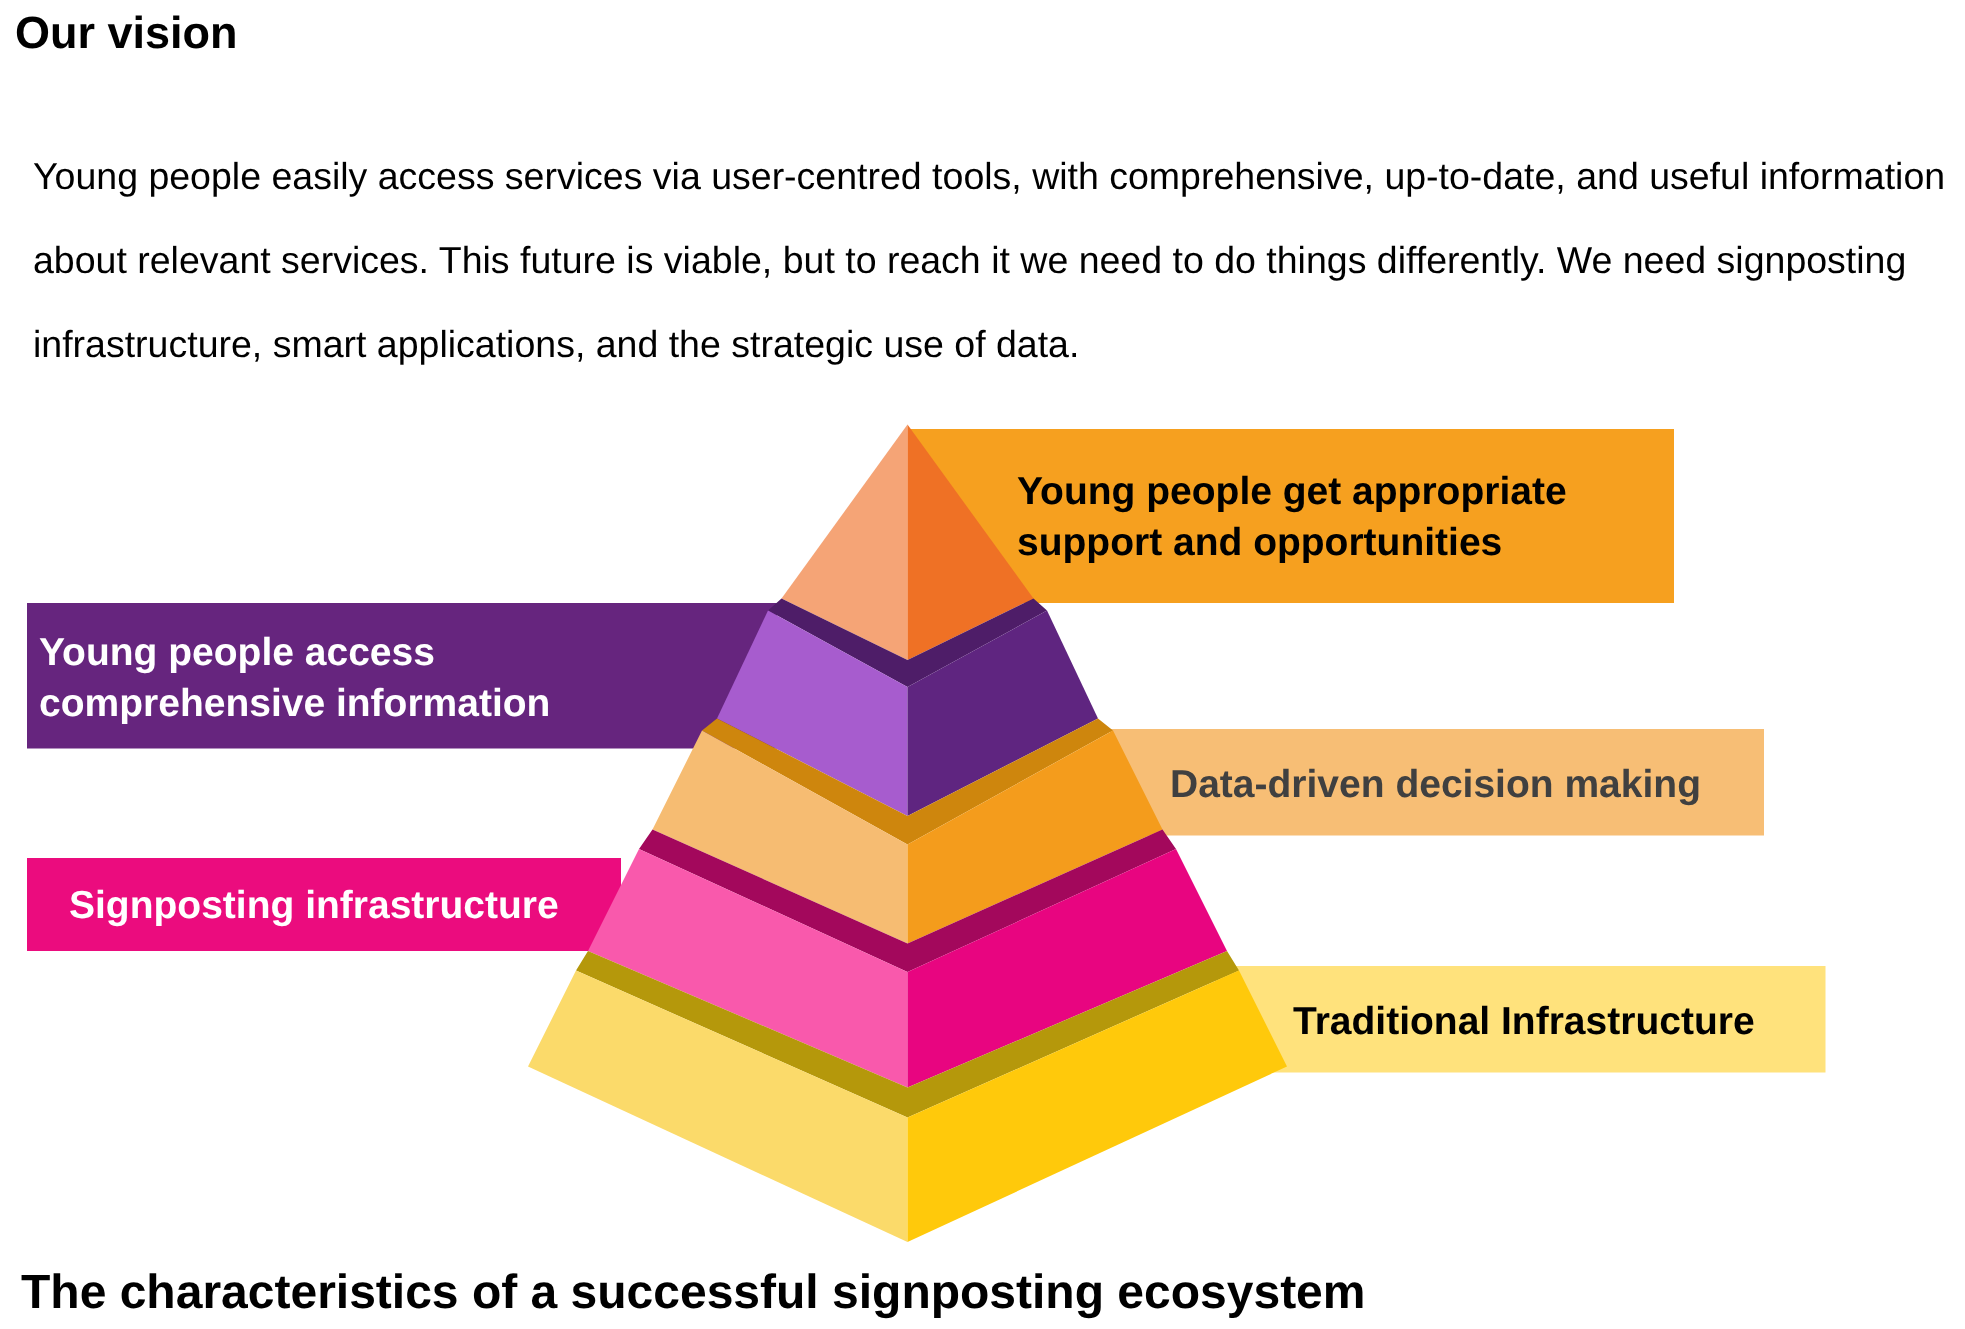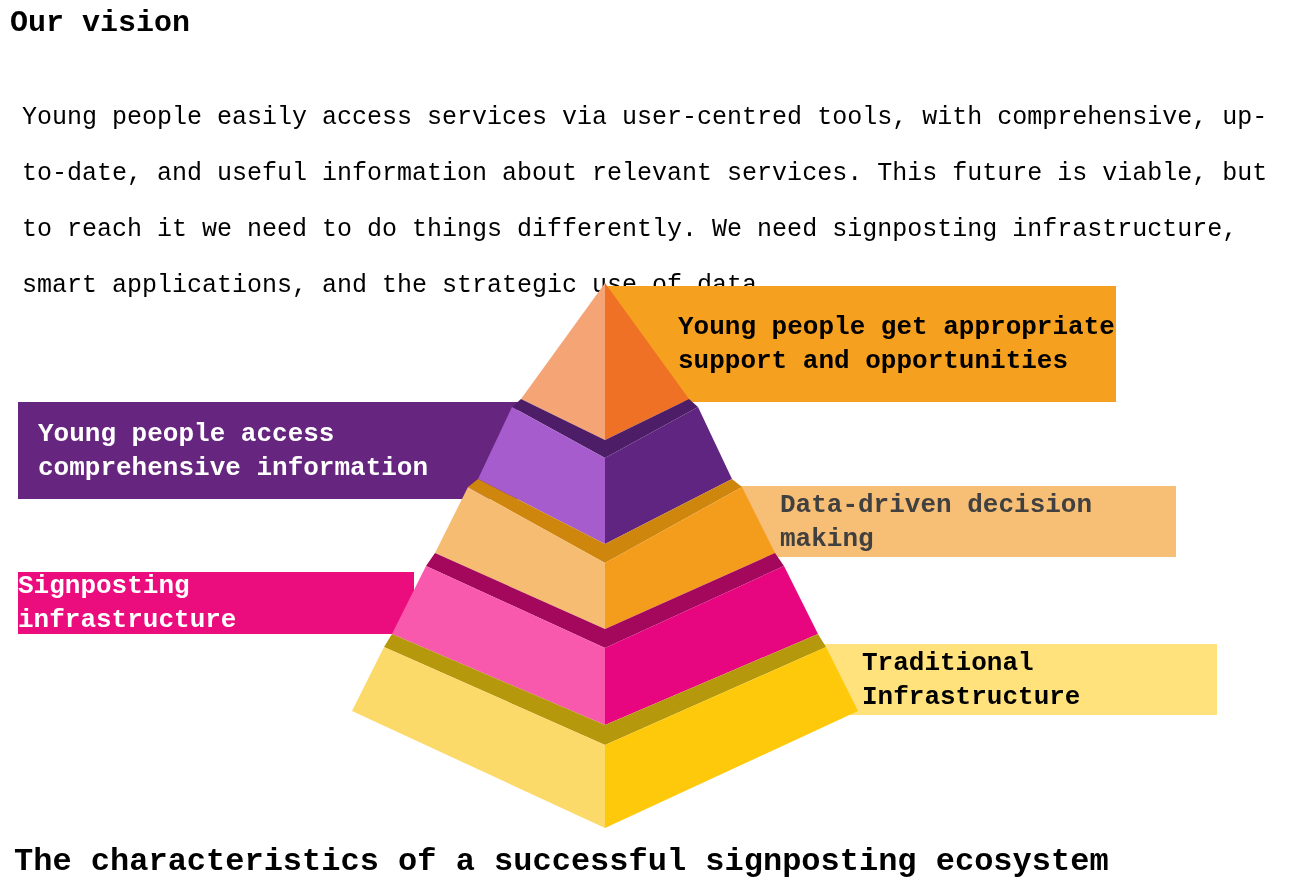--- a/index.html
+++ b/index.html
@@ -1,21 +1,21 @@
 <!DOCTYPE html>
 <html><head>
 <meta charset="utf-8">
 <style>
   html, body { margin: 0; padding: 0; background: #ffffff; }
   .page {
     position: relative;
     width: 1310px;
     height: 886px;
     background: #ffffff;
-    font-family: Liberation Mono, monospace;
+    font-family: Liberation Sans, sans-serif;
     overflow: hidden;
   }
   .vision-heading {
     position: absolute;
     left: 10px; top: 6px;
     margin: 0;
     font-size: 30px;
     font-weight: bold;
     color: #000000;
   }
@@ -42,23 +42,23 @@
     align-items: center;
     z-index: 1;
   }
   .bar .label-text {
     font-size: 26px;
     font-weight: bold;
     line-height: 34px;
     white-space: pre-line;
   }
   .bar-0 { left: 606px; top: 286px; width: 510px; height: 116px; padding-left: 72px; box-sizing: border-box; }
-  .bar-1 { left: 18px;  top: 402px; width: 500px; height: 97px;  padding-left: 20px; box-sizing: border-box; }
+  .bar-1 { left: 18px;  top: 402px; width: 500px; height: 97px;  padding-left: 8px; box-sizing: border-box; }
   .bar-2 { left: 740px; top: 486px; width: 436px; height: 71px;  padding-left: 40px; box-sizing: border-box; }
-  .bar-3 { left: 18px;  top: 572px; width: 396px; height: 62px;  box-sizing: border-box; }
+  .bar-3 { left: 18px;  top: 572px; width: 396px; height: 62px;  padding-left: 28px; box-sizing: border-box; }
   .bar-4 { left: 810px; top: 644px; width: 407px; height: 71px;  padding-left: 52px; box-sizing: border-box; }
   .pyramid-svg {
     position: absolute;
     left: 0; top: 0;
     width: 1310px;
     height: 886px;
     z-index: 3;
     pointer-events: none;
   }
   .pyramid-svg polygon { stroke: none; }

